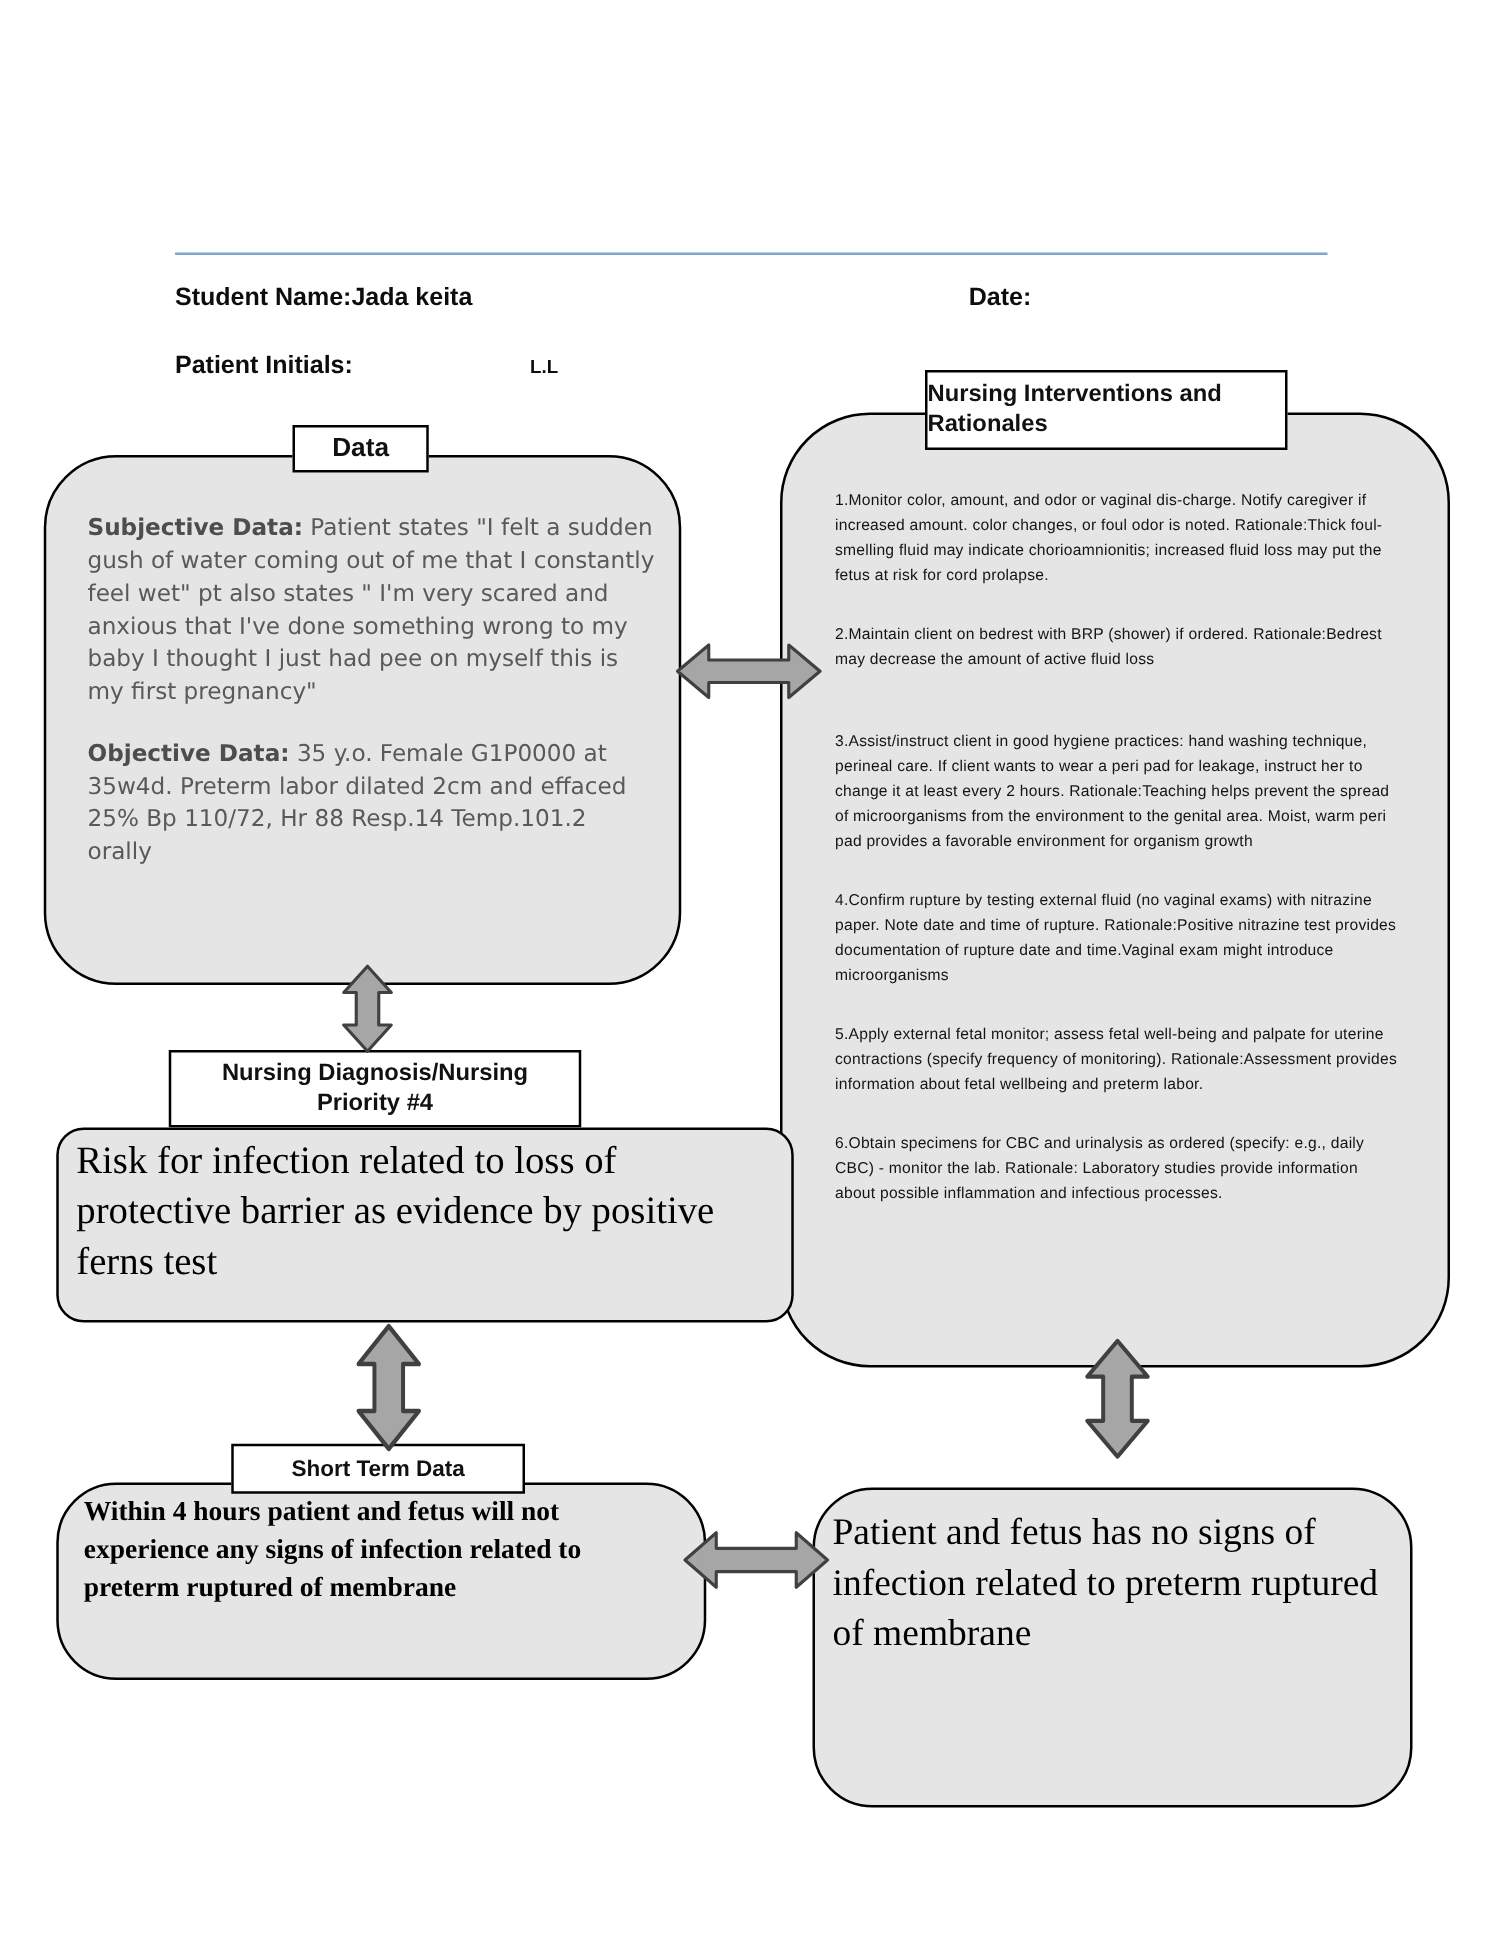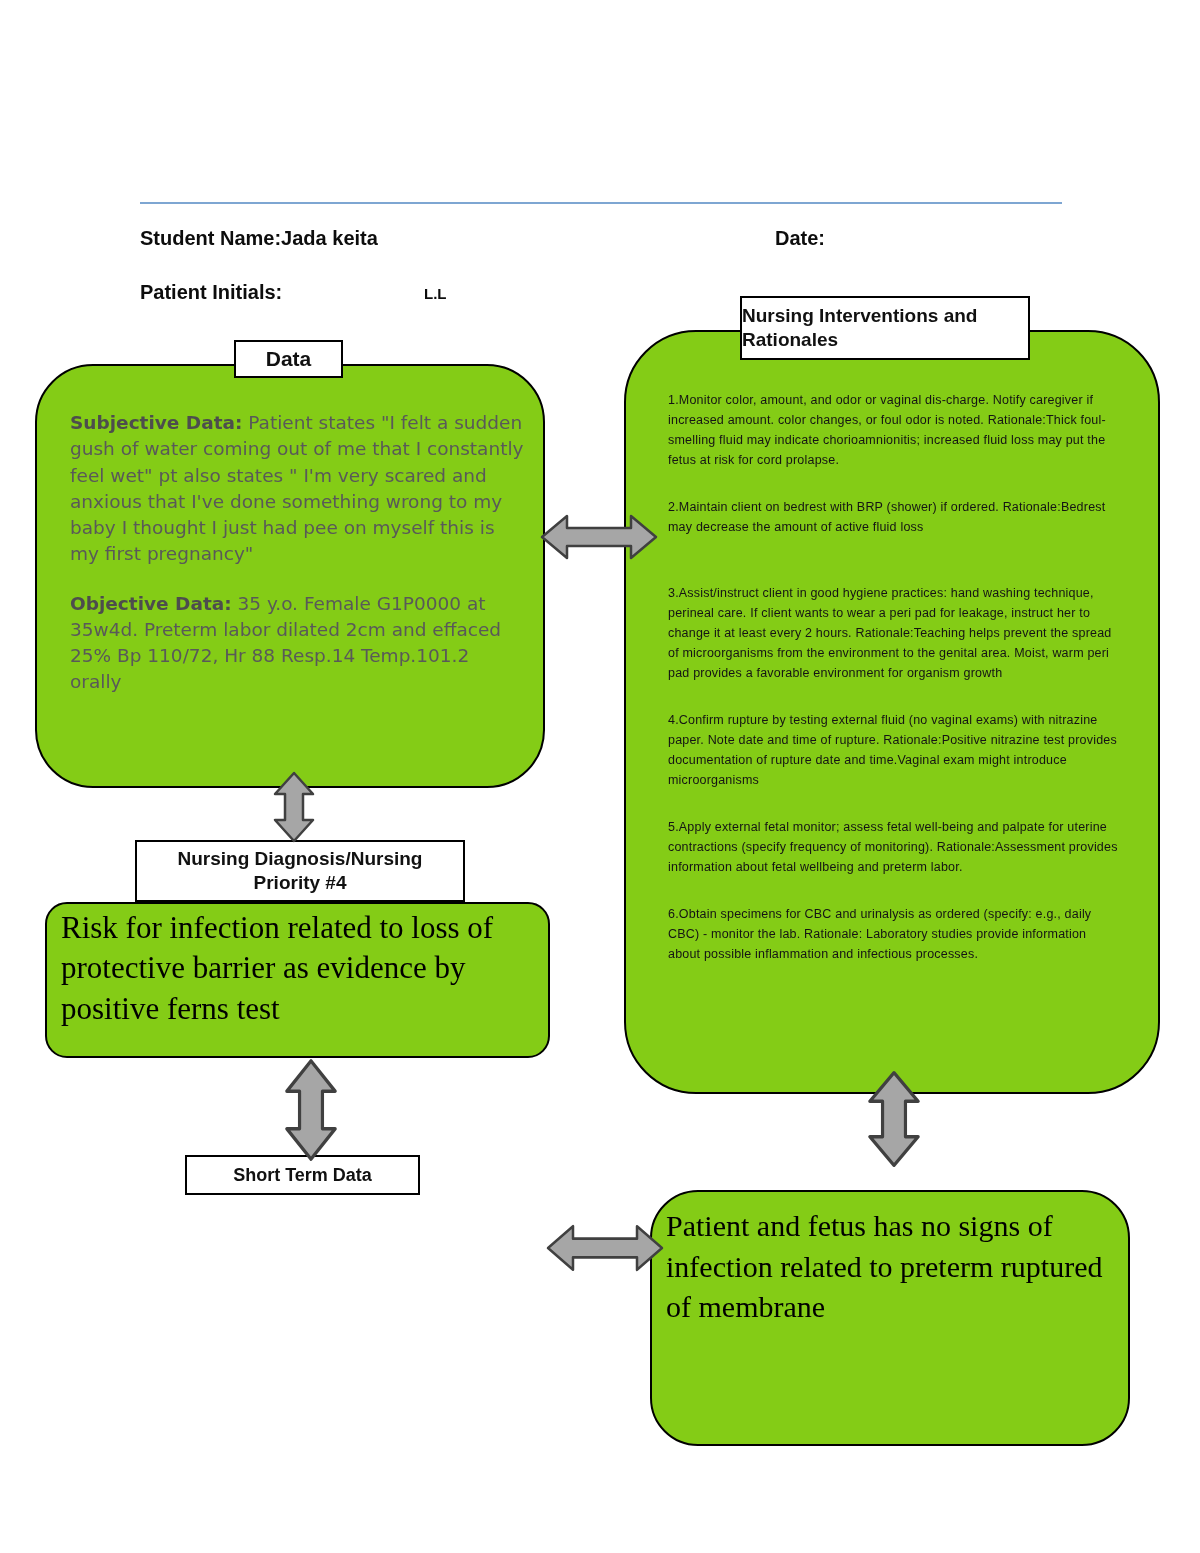--- a/index.html
+++ b/index.html
@@ -21,21 +21,21 @@
   }
   .title-underline {
     position: absolute; left: 140px; top: 202px; width: 922px; height: 0;
     border-top: 2px solid #7EA6D2;
   }
   .hdr { position: absolute; font-weight: bold; font-size: 20px; color: #0d0d0d; }
   .hdr-small { position: absolute; font-weight: bold; font-size: 15px; color: #0d0d0d; }
 
   
   .roundbox {
-    position: absolute; background: #84cc16;
+    position: absolute; background: #e5e5e5;
     border: 2.5px solid #000;
     padding-left: 44px;
   }
   
   .labelbox {
     position: absolute; background: #fff; border: 2px solid #000;
     display: flex; flex-direction: column; align-items: center; justify-content: center;
     text-align: left; font-weight: bold; z-index: 5; line-height: 1.25;
   }
 
@@ -55,21 +55,21 @@
   #interv-label { left: 740px; top: 296px; width: 290px; height: 64px; font-size: 19px; }
   .interv-content {
     position: absolute; left: 42px; right: 36px; top: 58px;
     font-size: 12.5px; line-height: 1.6; color: #141414;
     letter-spacing: 0.2px;
   }
   .interv-content .item { margin-bottom: 27px; }
   .interv-content .item:nth-child(2) { margin-bottom: 46px; }
 
   
-  #diag-box { left: 45px; top: 902px; width: 505px; height: 156px; border-radius: 22px; }
+  #diag-box { left: 45px; top: 902px; width: 590px; height: 156px; border-radius: 22px; }
   #diag-label { left: 135px; top: 840px; width: 330px; height: 62px; font-size: 19px; }
   .diag-content {
     position: absolute; left: 14px; right: 12px; top: 4px;
     font-family: "Liberation Serif", serif;
     font-size: 31px; line-height: 1.3; color: #000;
   }
 
   
   #goal-box { left: 45px; top: 1186px; width: 520px; height: 158px; border-radius: 48px; }
   #goal-label { left: 185px; top: 1155px; width: 235px; height: 40px; font-size: 18px; }
@@ -127,20 +127,23 @@
   <div class="labelbox" id="interv-label">Nursing Interventions and Rationales</div>
 
   <div class="roundbox" id="diag-box">
     <div class="diag-content">Risk for infection related to loss of protective barrier as evidence by positive ferns test</div>
   </div>
   <div class="labelbox" id="diag-label">
     <div>Nursing Diagnosis/Nursing</div>
     <div>Priority #4</div>
   </div>
 
+  <div class="roundbox" id="goal-box">
+    <div class="goal-content">Within 4 hours patient and fetus will not experience any signs of infection related to preterm ruptured of membrane</div>
+  </div>
   <div class="labelbox" id="goal-label">Short Term Data</div>
 
   <div class="roundbox" id="eval-box">
     <div class="eval-content">Patient and fetus has no signs of infection related to preterm ruptured of membrane</div>
   </div>
 
   <svg class="arrow" style="left:540px; top:511px;" width="118" height="52" viewBox="0 0 118 52">
     <polygon points="2,26 27,5 27,17 91,17 91,5 116,26 91,47 91,35 27,35 27,47" fill="#A6A6A6" stroke="#404040" stroke-width="2.5" stroke-linejoin="round"></polygon>
   </svg>
 

